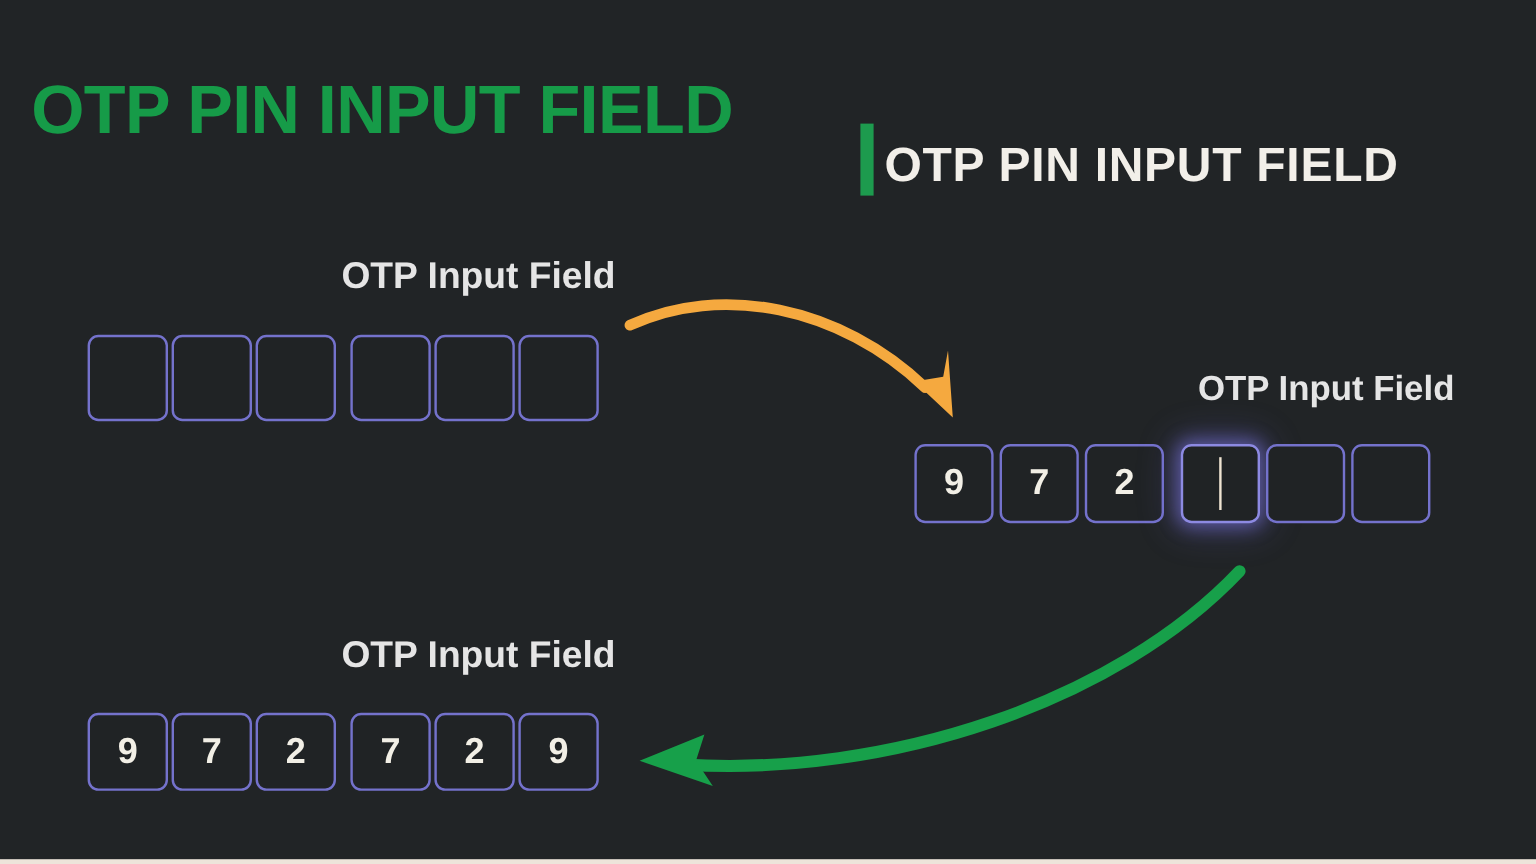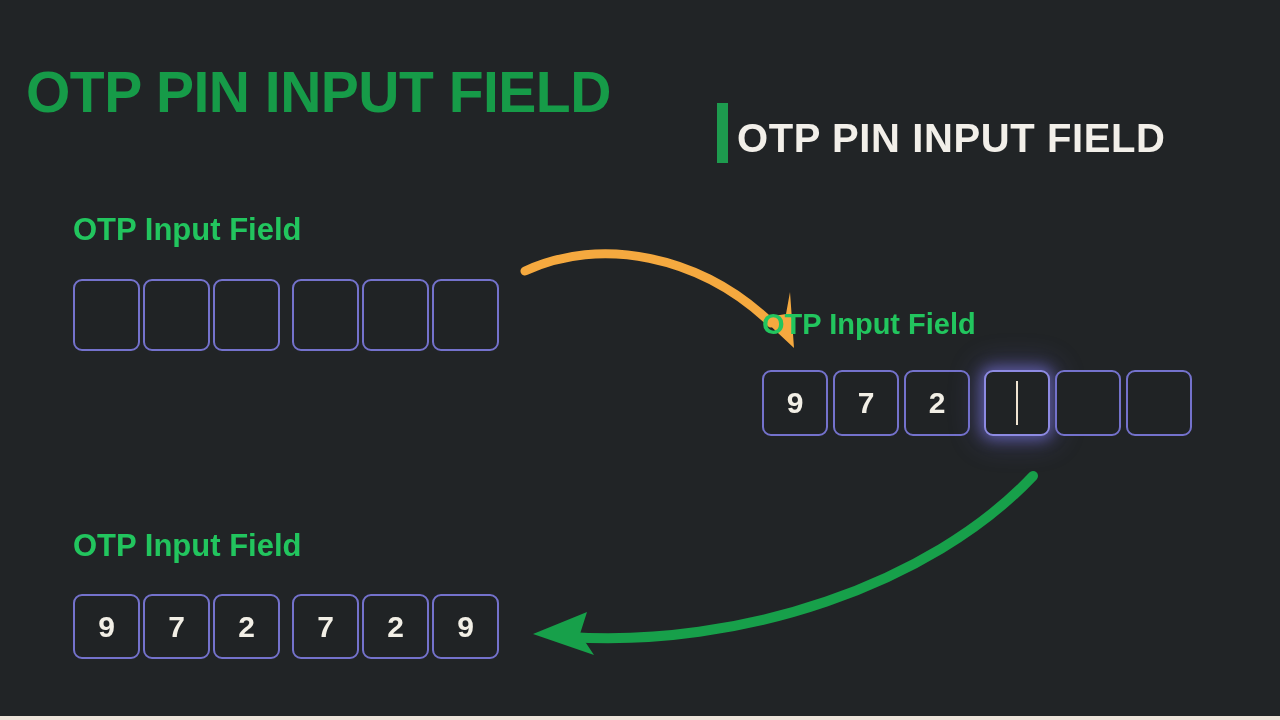--- a/index.html
+++ b/index.html
@@ -55,24 +55,24 @@
     line-height: 1;
   }
 
   
   .otp-group {
     position: absolute;
   }
   .otp-label {
     font-size: 30px;
     font-weight: bold;
-    color: #22c55e;
+    color: #e5e5e5;
     line-height: 1;
     white-space: nowrap;
-    text-align: left;
+    text-align: right;
   }
   .otp-boxes {
     display: flex;
     align-items: flex-start;
   }
   .otp-box {
     box-sizing: border-box;
     border: 2px solid #7472CC;
     border-radius: 9px;
     background: #202325;

